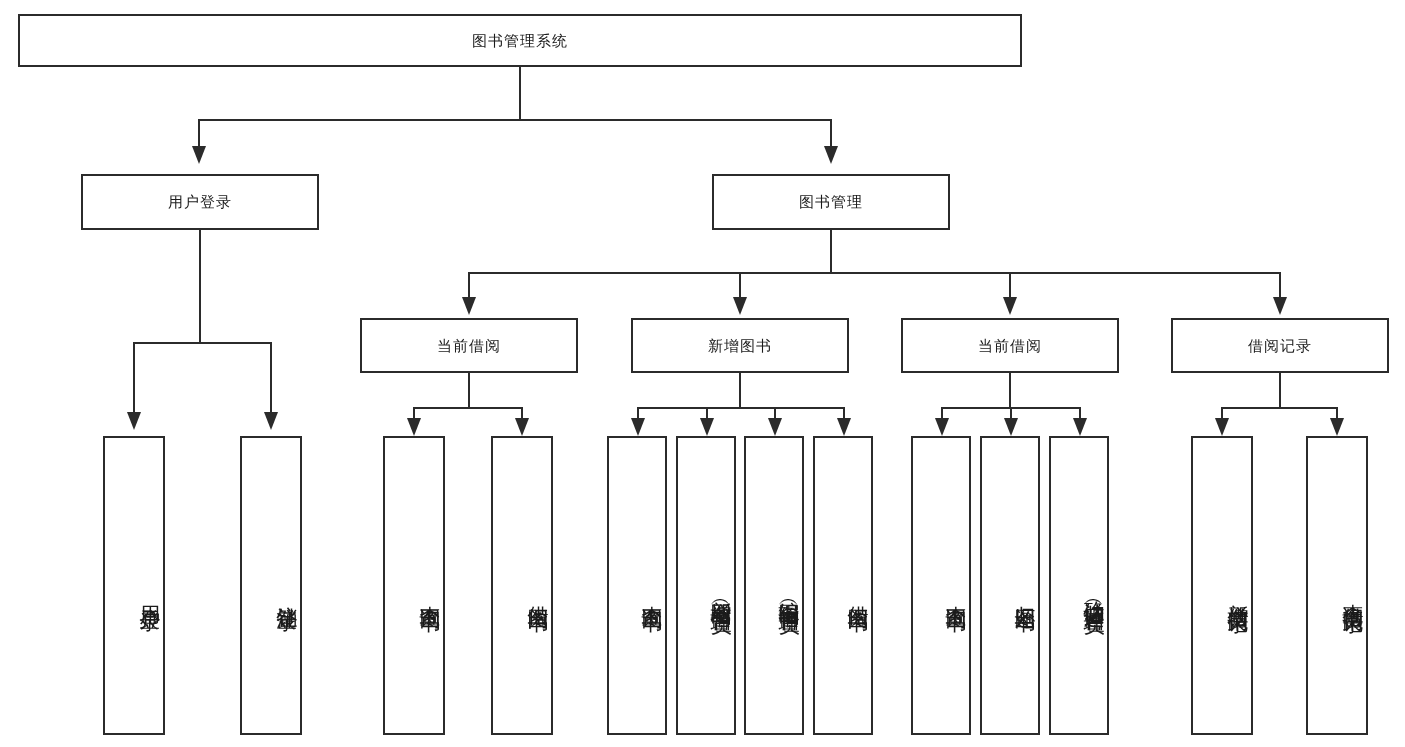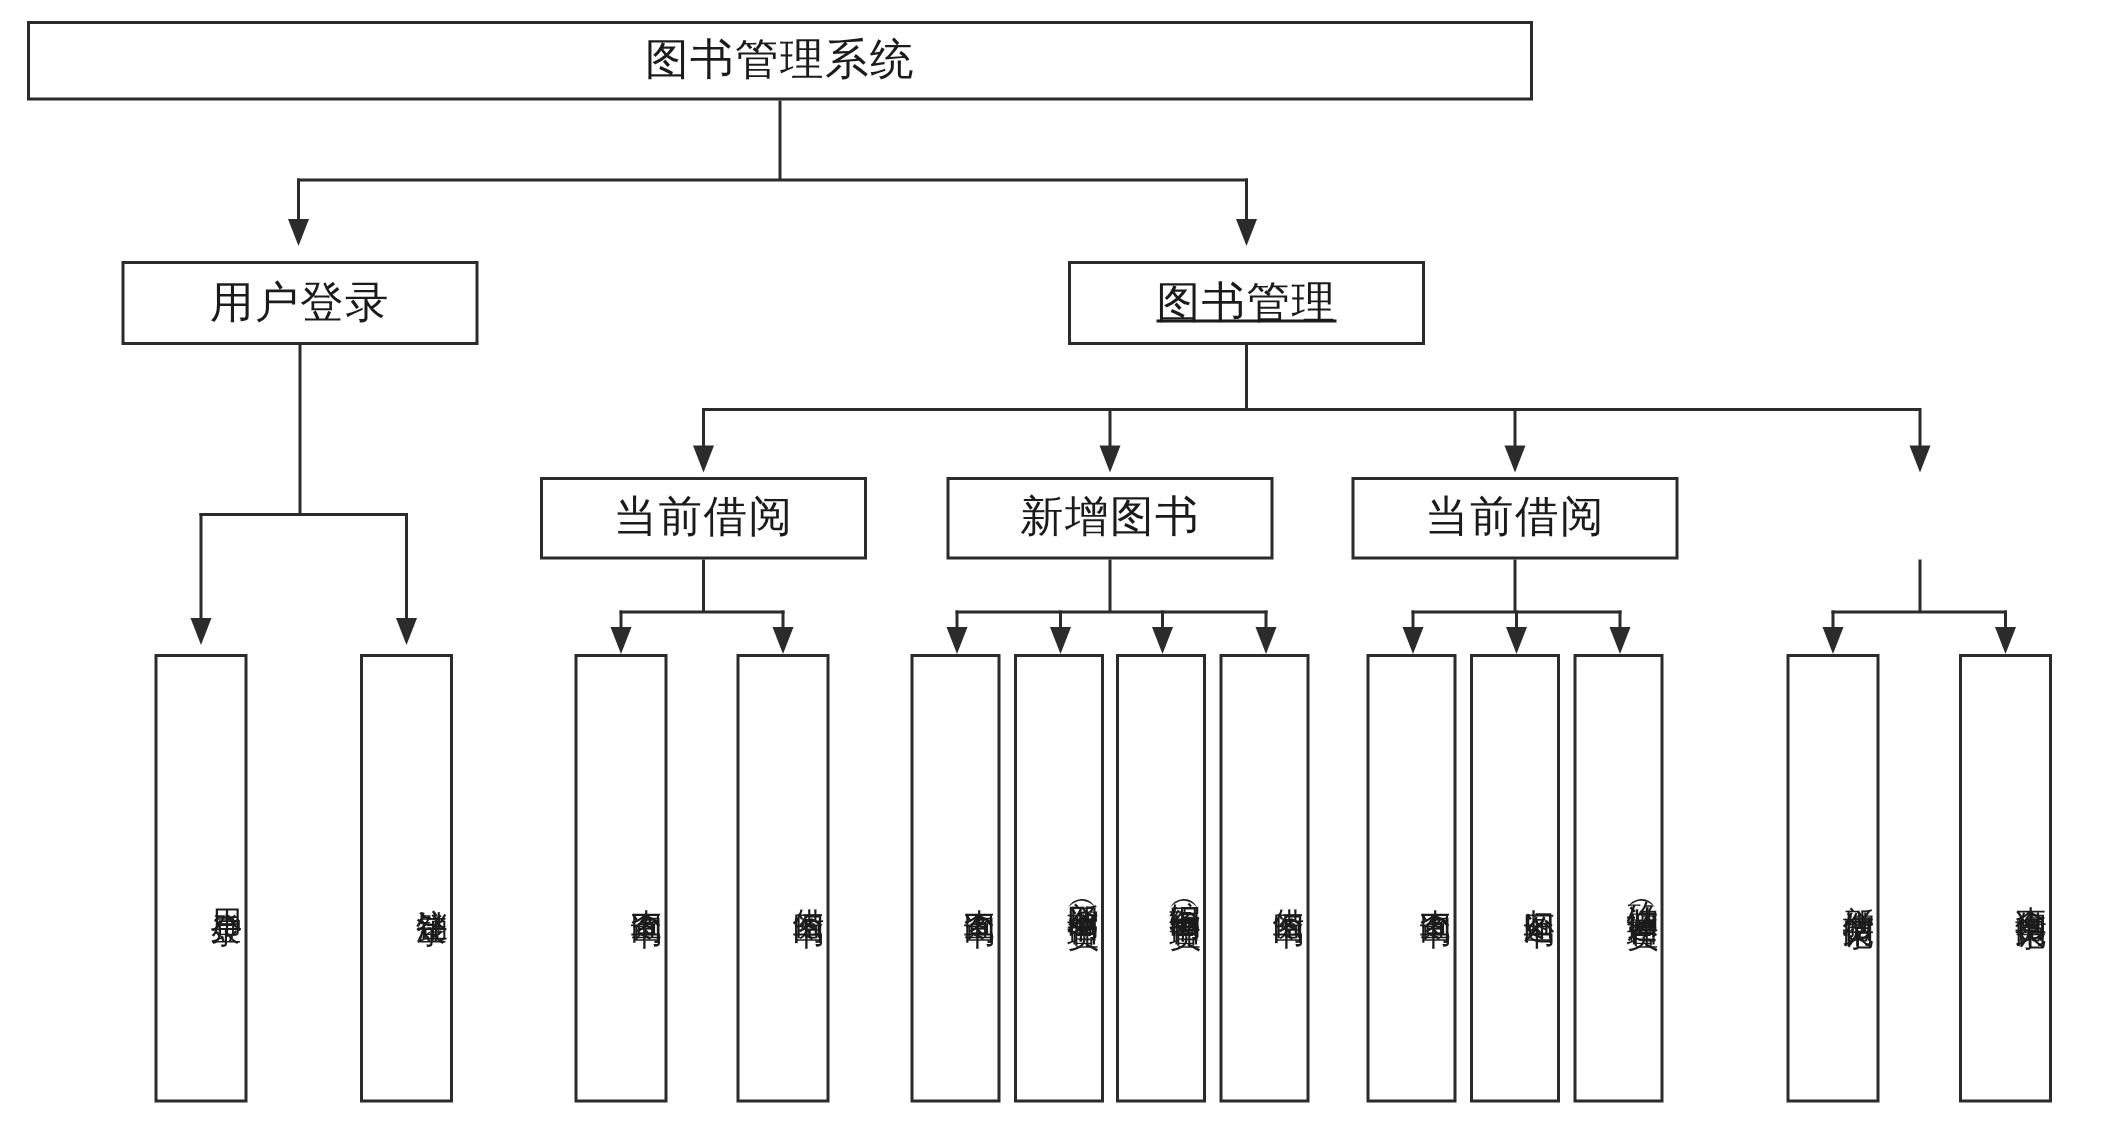--- a/index.html
+++ b/index.html
@@ -21,21 +21,21 @@
     position: absolute;
     box-sizing: border-box;
     border: 2px solid #2b2b2b;
     background: #ffffff;
     display: flex;
     align-items: center;
     justify-content: center;
     color: #1b1b1b;
   }
   .node-h {
-    font-size: 29px;
+    font-size: 15px;
     letter-spacing: 1px;
     line-height: 1.2;
     white-space: nowrap;
   }
   .node-v {
     font-size: 21px;
     letter-spacing: 2px;
     line-height: 1.25;
     writing-mode: vertical-rl;
     text-orientation: upright;
@@ -86,21 +86,21 @@
   <div class="edge edge-h" style="left:198px; top:119px; width:634px; height:2px;"></div>
 
   <div class="edge edge-v" style="left:198px; top:119px; width:2px; height:30px;"></div>
   <div class="arrow" style="left:192px; top:146px;"></div>
   <div class="edge edge-v" style="left:830px; top:119px; width:2px; height:30px;"></div>
   <div class="arrow" style="left:824px; top:146px;"></div>
 
   <div class="node node-h" style="left:81px; top:174px; width:238px; height:56px;">
     <span>用户登录</span>
   </div>
-  <div class="node node-h" style="left:712px; top:174px; width:238px; height:56px;text-decoration:underline;">
+  <div class="node node-h" style="left:712px; top:174px; width:238px; height:56px;">
     <span>图书管理</span>
   </div>
 
   <div class="edge edge-v" style="left:199px; top:230px; width:2px; height:113px;"></div>
   <div class="edge edge-h" style="left:133px; top:342px; width:139px; height:2px;"></div>
   <div class="edge edge-v" style="left:133px; top:342px; width:2px; height:72px;"></div>
   <div class="arrow" style="left:127px; top:412px;"></div>
   <div class="edge edge-v" style="left:270px; top:342px; width:2px; height:72px;"></div>
   <div class="arrow" style="left:264px; top:412px;"></div>
 
@@ -117,20 +117,23 @@
   <div class="arrow" style="left:1273px; top:297px;"></div>
 
   <div class="node node-h" style="left:360px; top:318px; width:218px; height:55px;">
     <span>当前借阅</span>
   </div>
   <div class="node node-h" style="left:631px; top:318px; width:218px; height:55px;">
     <span>新增图书</span>
   </div>
   <div class="node node-h" style="left:901px; top:318px; width:218px; height:55px;">
     <span>当前借阅</span>
+  </div>
+  <div class="node node-h" style="left:1171px; top:318px; width:218px; height:55px;">
+    <span>借阅记录</span>
   </div>
 
   <div class="edge edge-v" style="left:468px; top:373px; width:2px; height:35px;"></div>
   <div class="edge edge-h" style="left:413px; top:407px; width:110px; height:2px;"></div>
   <div class="edge edge-v" style="left:413px; top:407px; width:2px; height:14px;"></div>
   <div class="arrow" style="left:407px; top:418px;"></div>
   <div class="edge edge-v" style="left:521px; top:407px; width:2px; height:14px;"></div>
   <div class="arrow" style="left:515px; top:418px;"></div>
 
   <div class="edge edge-v" style="left:739px; top:373px; width:2px; height:35px;"></div>

